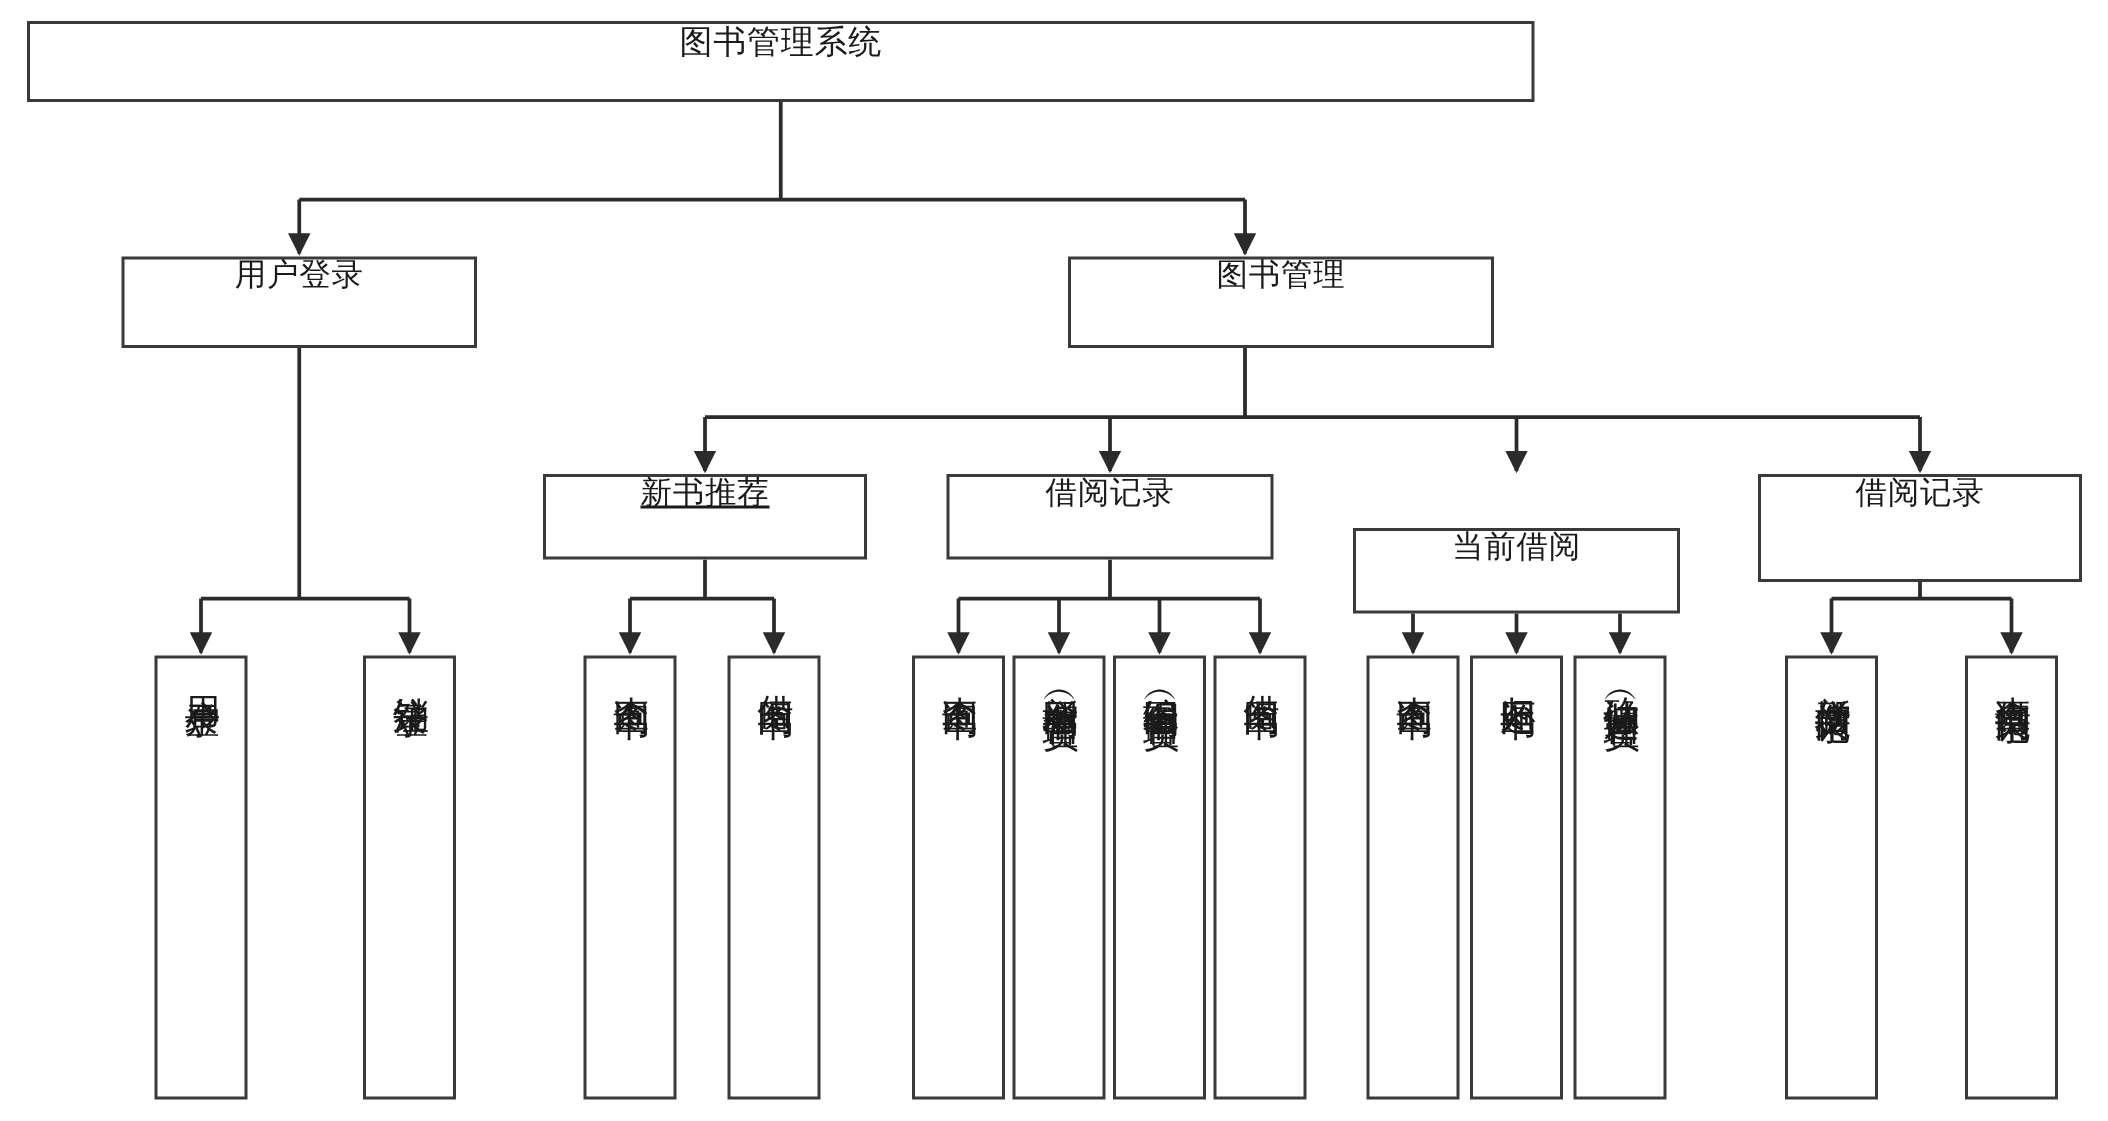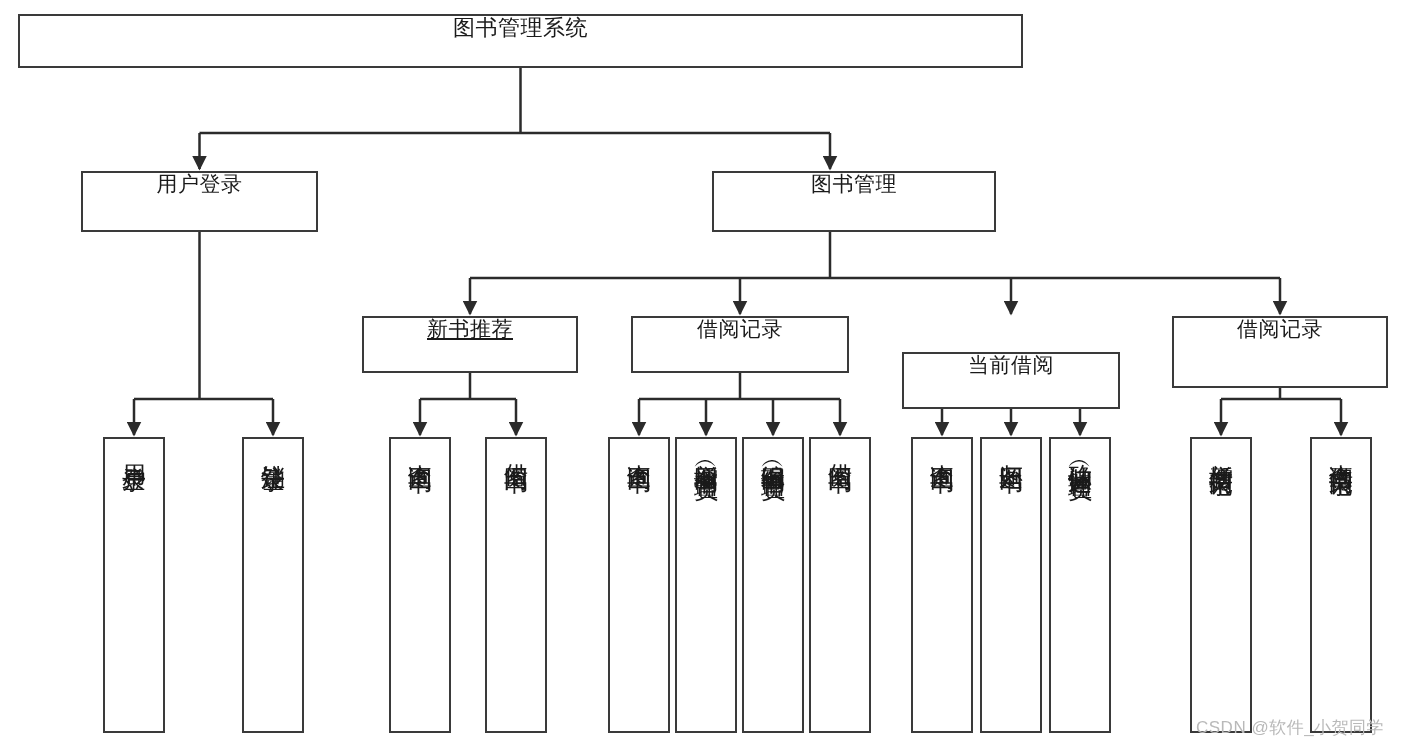--- a/index.html
+++ b/index.html
@@ -164,15 +164,14 @@
         <span class="node-label">确认归还（管理员）</span>
       </div>
       <div class="node vertical" style="left: 1190px; top: 437px; width: 62px; height: 296px;">
         <span class="node-label">新增借阅记录</span>
       </div>
       <div class="node vertical" style="left: 1310px; top: 437px; width: 62px; height: 296px;">
         <span class="node-label">查询借阅记录</span>
       </div>
     </div>
 
-  <div class="watermark" style="left: 1196px; top: 716px;">CSDN @软件_小贺同学</div>
 
 </div>
 
 </body></html>

